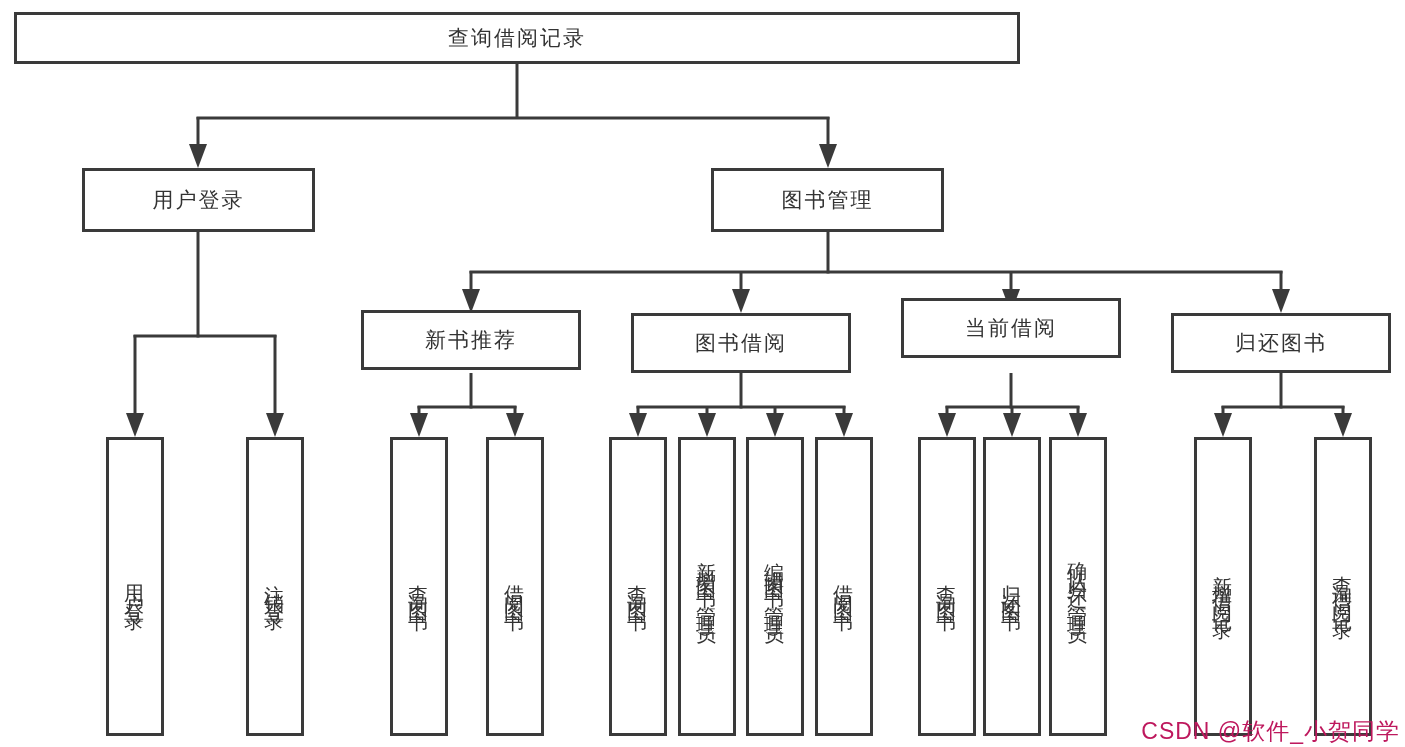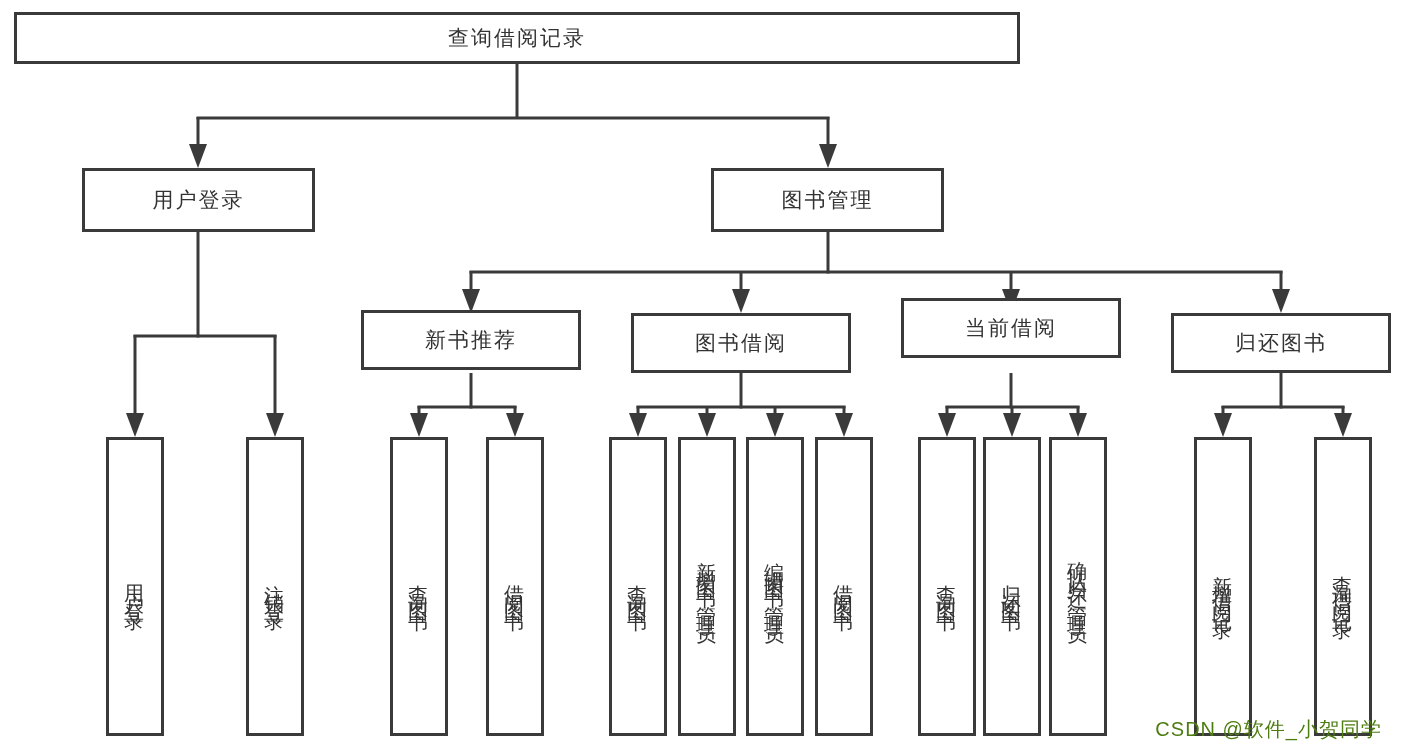--- a/index.html
+++ b/index.html
@@ -12,22 +12,22 @@
     position:absolute;box-sizing:border-box;border:3px solid #3a3a3a;background:#fff;
     display:flex;align-items:center;justify-content:center;color:#333;z-index:2;
   }
   .h-box{font-size:21px;letter-spacing:2px;font-weight:500;}
   .v-box{
     writing-mode:vertical-rl;text-orientation:mixed;
     font-size:20px;letter-spacing:9px;font-weight:500;
   }
   .root{font-size:21px;}
   .watermark{
-    position:absolute;z-index:3;top:716px;right:23px;
-    font-size:20px;color:#4d7c0f;letter-spacing:1px;white-space:nowrap;
+    position:absolute;z-index:3;top:716px;right:5px;
+    font-size:23px;color:#be185d;letter-spacing:1px;white-space:nowrap;
   }
 </style>
 </head>
 <body>
 
 <div id="stage">
 
   <svg id="connectors" width="1405" height="747" viewBox="0 0 1405 747">
     <g stroke="#3a3a3a" stroke-width="3" fill="none">
 

